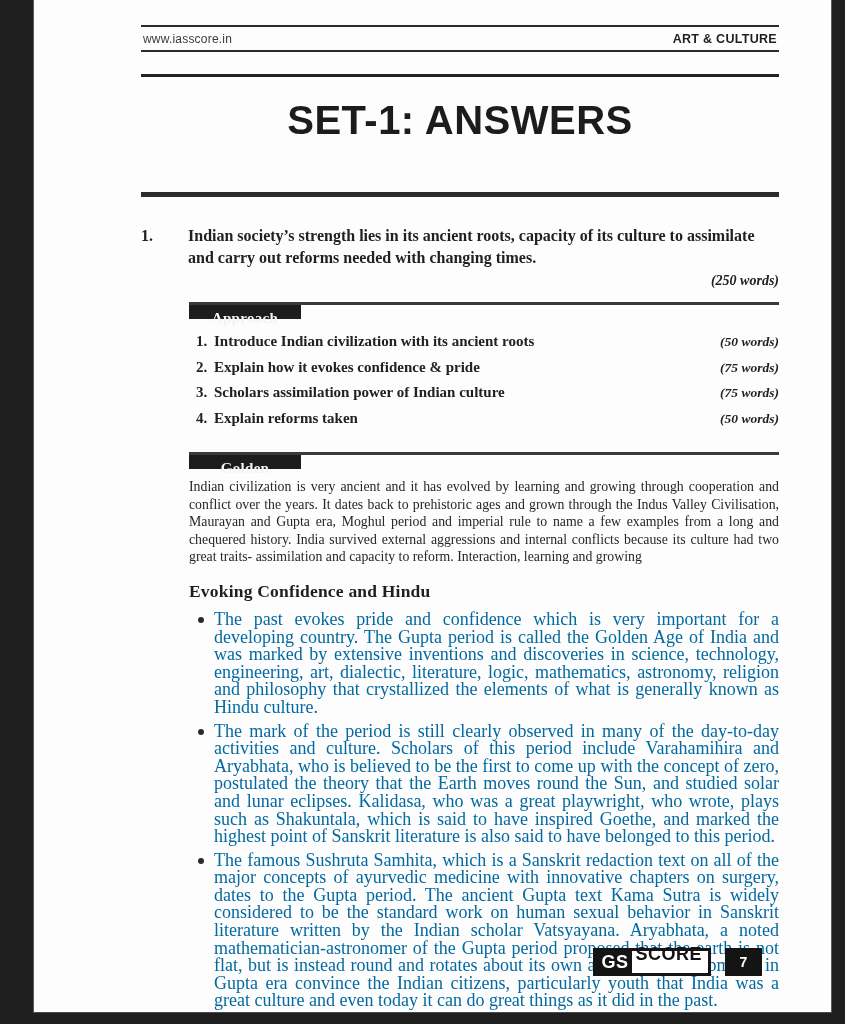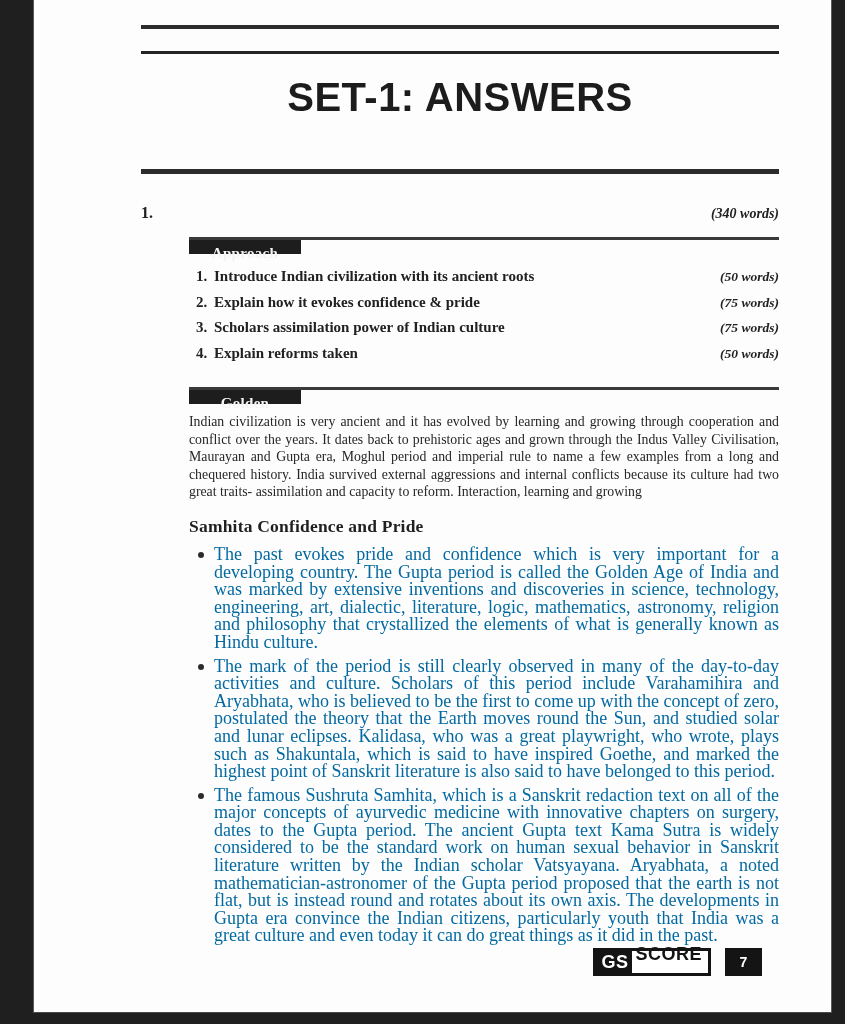--- a/index.html
+++ b/index.html
@@ -113,30 +113,35 @@
   }
 </style>
 </head>
 <body>
 
 <div class="viewport">
   <div class="page">
     <div class="content">
 
       <div class="rule-thin hr1"></div>
+      <div class="header-row">
+        <span class="site">www.iasscore.in</span>
+        <span class="subject">ART &amp; CULTURE</span>
+      </div>
       <div class="rule-thin"></div>
       <div class="rule-thick"></div>
 
       <h1 class="title">SET-1: ANSWERS</h1>
       <div class="rule-double"></div>
 
       <div class="question">
         <span class="qnum">1.</span>
         <div class="qbody">
-          <div class="qwords">(340 words)</div>
+          <p class="qtext">Indian society’s strength lies in its ancient roots, capacity of its culture to assimilate and carry out reforms needed with changing times.</p>
+          <div class="qwords">(250 words)</div>
         </div>
       </div>
 
       <div class="inner">
 
         <div class="block-head approach">
           <span class="label-box">Approach</span>
         </div>
         <ol class="alist">
           <li class="arow">
@@ -160,21 +165,21 @@
             <span class="awords">(50 words)</span>
           </li>
         </ol>
 
         <div class="block-head hints">
           <span class="label-box">Golden</span>
         </div>
 
         <p class="intro">Indian civilization is very ancient and it has evolved by learning and growing through cooperation and conflict over the years. It dates back to prehistoric ages and grown through the Indus Valley Civilisation, Maurayan and Gupta era, Moghul period and imperial rule to name a few examples from a long and chequered history. India survived external aggressions and internal conflicts because its culture had two great traits- assimilation and capacity to reform. Interaction, learning and growing</p>
 
-        <h2 class="sec-head">Samhita Confidence and Pride</h2>
+        <h2 class="sec-head">Evoking Confidence and Hindu</h2>
 
         <ul class="blist">
           <li class="bitem">
             <span class="dot"></span>
             <span class="btext">The past evokes pride and confidence which is very important for a developing country. The Gupta period is called the Golden Age of India and was marked by extensive inventions and discoveries in science, technology, engineering, art, dialectic, literature, logic, mathematics, astronomy, religion and philosophy that crystallized the elements of what is generally known as Hindu culture.</span>
           </li>
           <li class="bitem">
             <span class="dot"></span>
             <span class="btext">The mark of the period is still clearly observed in many of the day-to-day activities and culture. Scholars of this period include Varahamihira and Aryabhata, who is believed to be the first to come up with the concept of zero, postulated the theory that the Earth moves round the Sun, and studied solar and lunar eclipses. Kalidasa, who was a great playwright, who wrote, plays such as Shakuntala, which is said to have inspired Goethe, and marked the highest point of Sanskrit literature is also said to have belonged to this period.</span>
           </li>

